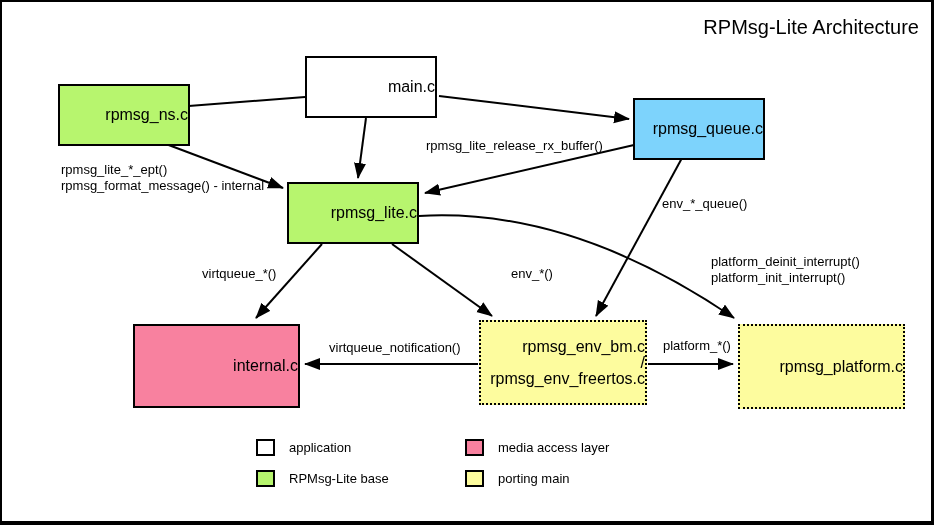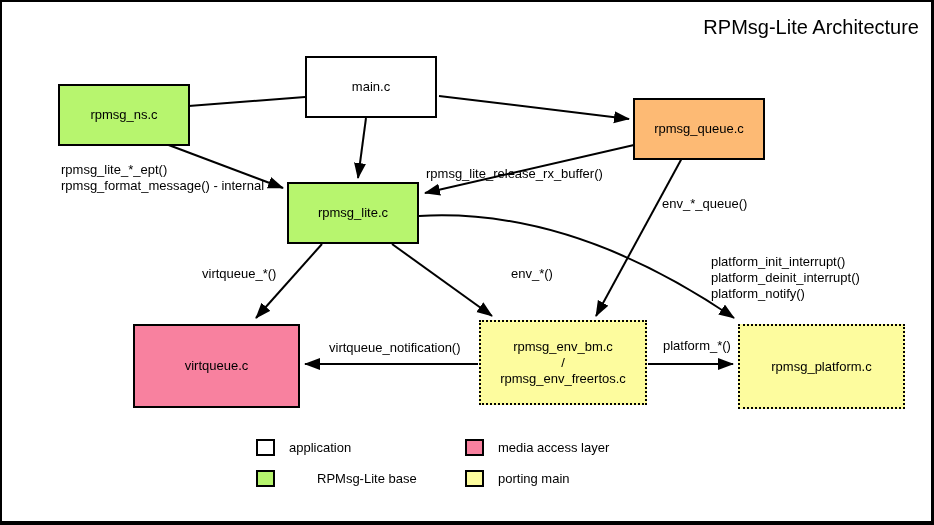--- a/index.html
+++ b/index.html
@@ -9,22 +9,22 @@
     background:#fff;overflow:hidden;
     border:solid #000;border-width:2px 3px 4px 2px;
   }
   .title{
     position:absolute;top:14px;right:12px;
     font-size:20px;white-space:nowrap;
   }
   #edge-svg{position:absolute;left:0;top:0;width:934px;height:525px;}
   .node{
     position:absolute;box-sizing:border-box;border:2px solid #000;
-    display:flex;flex-direction:column;align-items:center;justify-content:center;
-    font-size:13px;line-height:16px;text-align:center;
+    display:flex;flex-direction:column;align-items:flex-end;justify-content:center;
+    font-size:16px;line-height:16px;text-align:center;
   }
   .node.dotted{border-style:dotted;}
   .edge-label{
     position:absolute;font-size:13px;line-height:16px;white-space:nowrap;
   }
   .legend-swatch{
     position:absolute;box-sizing:border-box;width:19px;height:17px;border:2px solid #000;
   }
   .legend-label{
     position:absolute;font-size:13px;line-height:17px;white-space:nowrap;
@@ -57,70 +57,69 @@
       </g>
   </svg>
 
   <div id="nodes-layer">
       <div class="node" style="left: 303px; top: 54px; width: 132px; height: 62px; background: rgb(255, 255, 255);">
         <div>main.c</div>
       </div>
       <div class="node" style="left: 24px; top: 82px; width: 132px; height: 62px; background: rgb(183, 245, 110); margin-left: 32px;">
         <div>rpmsg_ns.c</div>
       </div>
-      <div class="node" style="left: 631px; top: 96px; width: 132px; height: 62px; background: #fdba74;">
+      <div class="node" style="left: 631px; top: 96px; width: 132px; height: 62px; background: #7dd3fc;">
         <div>rpmsg_queue.c</div>
       </div>
       <div class="node" style="left: 285px; top: 180px; width: 132px; height: 62px; background: rgb(183, 245, 110);">
         <div>rpmsg_lite.c</div>
       </div>
       <div class="node" style="left: 131px; top: 322px; width: 167px; height: 84px; background: rgb(248, 129, 159);">
-        <div>virtqueue.c</div>
+        <div>internal.c</div>
       </div>
       <div class="node dotted" style="left: 477px; top: 318px; width: 168px; height: 85px; background: rgb(253, 252, 158);">
         <div>rpmsg_env_bm.c</div>
         <div>/</div>
         <div>rpmsg_env_freertos.c</div>
       </div>
       <div class="node dotted" style="left: 736px; top: 322px; width: 167px; height: 85px; background: rgb(253, 252, 158);">
         <div>rpmsg_platform.c</div>
       </div>
     </div>
   <div id="labels-layer">
       <div class="edge-label" style="left: 59px; top: 160px;">
         <div>rpmsg_lite_*_ept()</div>
         <div>rpmsg_format_message() - internal</div>
       </div>
-      <div class="edge-label" style="left: 424px; top: 136px; margin-top: 28px;">
+      <div class="edge-label" style="left: 424px; top: 136px;">
         <div>rpmsg_lite_release_rx_buffer()</div>
       </div>
       <div class="edge-label" style="left: 660px; top: 194px;">
         <div>env_*_queue()</div>
       </div>
       <div class="edge-label" style="left: 200px; top: 264px;">
         <div>virtqueue_*()</div>
       </div>
       <div class="edge-label" style="left: 461px; top: 264px; margin-left: 48px;">
         <div>env_*()</div>
       </div>
       <div class="edge-label" style="left: 709px; top: 252px;">
+        <div>platform_deinit_interrupt()</div>
         <div>platform_init_interrupt()</div>
-        <div>platform_deinit_interrupt()</div>
-        <div>platform_notify()</div>
       </div>
       <div class="edge-label" style="left: 327px; top: 338px;">
         <div>virtqueue_notification()</div>
       </div>
       <div class="edge-label" style="left: 661px; top: 336px;">
         <div>platform_*()</div>
       </div>
     </div>
   <div id="legend-layer">
       <div class="legend-swatch" style="left: 254px; top: 437px; background: rgb(255, 255, 255);"></div>
       <div class="legend-label" style="left: 287px; top: 437px;">application</div>
       <div class="legend-swatch" style="left: 254px; top: 468px; background: rgb(183, 245, 110);"></div>
-      <div class="legend-label" style="left: 287px; top: 468px; margin-left: 28px;">RPMsg-Lite base</div>
+      <div class="legend-label" style="left: 287px; top: 468px;">RPMsg-Lite base</div>
       <div class="legend-swatch" style="left: 463px; top: 437px; background: rgb(248, 129, 159);"></div>
       <div class="legend-label" style="left: 496px; top: 437px;">media access layer</div>
       <div class="legend-swatch" style="left: 463px; top: 468px; background: rgb(253, 252, 158);"></div>
       <div class="legend-label" style="left: 496px; top: 468px;">porting main</div>
     </div>
 </div>
 
 </body></html>

